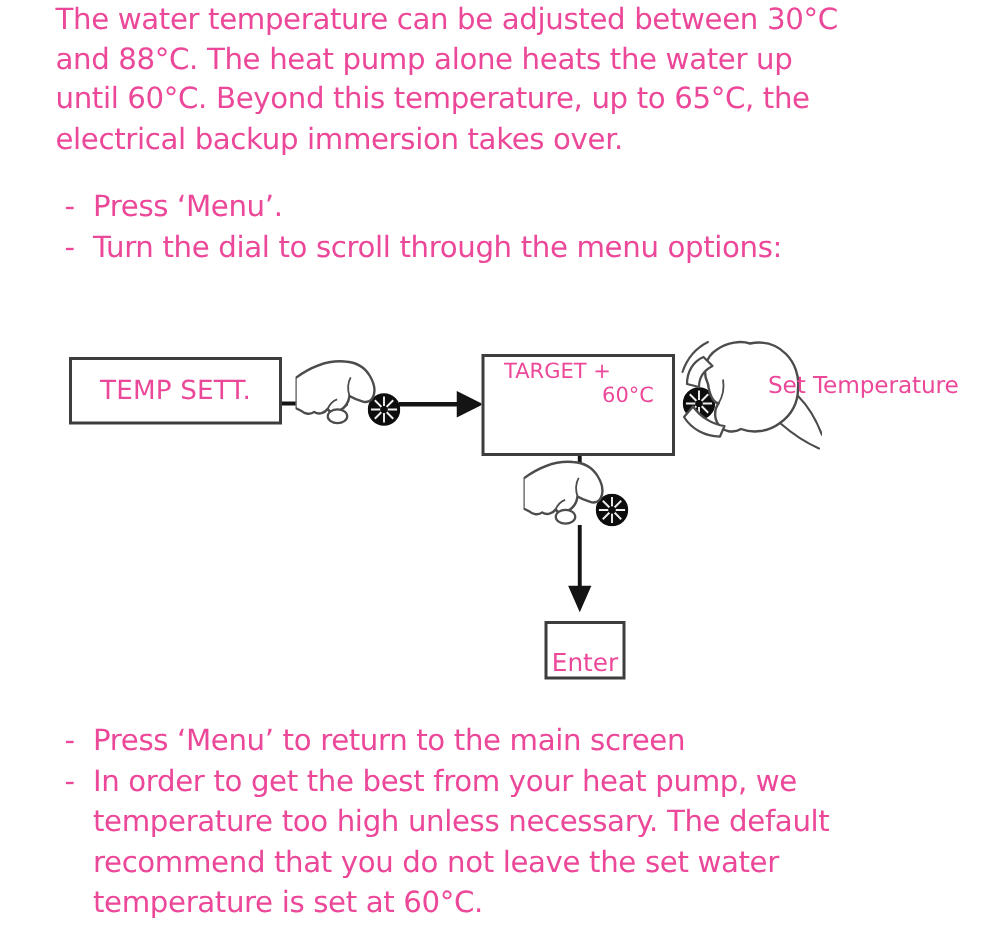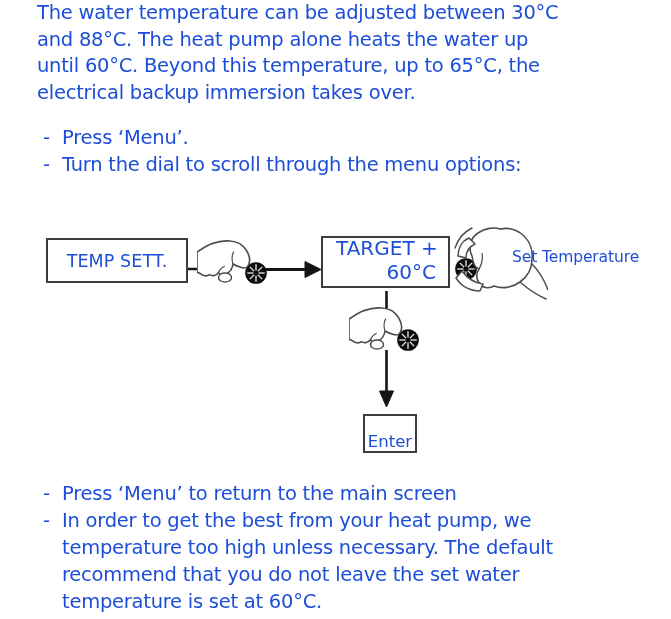--- a/index.html
+++ b/index.html
@@ -1,36 +1,36 @@
 <!DOCTYPE html>
 <html><head>
 <meta charset="utf-8">
 <style>
   html,body{margin:0;padding:0;background:#ffffff;}
   .page{
     position:relative;width:671px;height:619px;background:#ffffff;
-    font-family:"DejaVu Sans","Liberation Sans",sans-serif;color:#1d4ed8;overflow:hidden;
+    font-family:"DejaVu Sans","Liberation Sans",sans-serif;color:#ec4899;overflow:hidden;
   }
   .txt{font-size:19.5px;letter-spacing:-0.25px;}
   .intro{position:absolute;left:37px;top:0;line-height:26.5px;white-space:nowrap;}
   .bullets{position:absolute;left:43px;line-height:27px;white-space:nowrap;}
   .bullets.top{top:124px;}
   .bullets.bottom{top:480px;}
   .bi{display:flex;align-items:flex-start;}
   .dash{width:19px;flex:none;}
   .bt .ln{display:block;}
   
   .connectors{position:absolute;left:0;top:0;width:671px;height:619px;pointer-events:none;}
   .dbox{
     position:absolute;box-sizing:border-box;background:#fff;border:2px solid #3d3d3d;
     display:flex;align-items:center;justify-content:center;
   }
   .tempsett{left:46px;top:238px;width:142px;height:45px;font-size:17.5px;letter-spacing:0.1px;}
-  .target{left:321px;top:236px;width:129px;height:52px;flex-direction:column;align-items:stretch;
-          justify-content:flex-end;padding:2px 10px 2px 13px;font-size:20px;}
+  .target{left:321px;top:236px;width:129px;height:68px;flex-direction:column;align-items:stretch;
+          justify-content:flex-start;padding:2px 10px 2px 13px;font-size:14px;}
   .target .t1{text-align:left;}
   .target .t2{text-align:right;padding-right:2px;}
   .enter{left:363px;top:414px;width:54px;height:39px;border-width:2px;font-size:16.5px;align-items:flex-end;}
   .setlabel{position:absolute;left:512px;top:248px;font-size:15.5px;letter-spacing:-0.1px;}
   .icon{position:absolute;}
   .hand1{left:197px;top:231px;width:80px;height:64px;}
   .hand2{left:452px;top:226px;width:96px;height:80px;}
   .hand3{left:349px;top:298px;width:80px;height:64px;}
   .hidden-defs{position:absolute;width:0;height:0;overflow:hidden;}
 </style>

